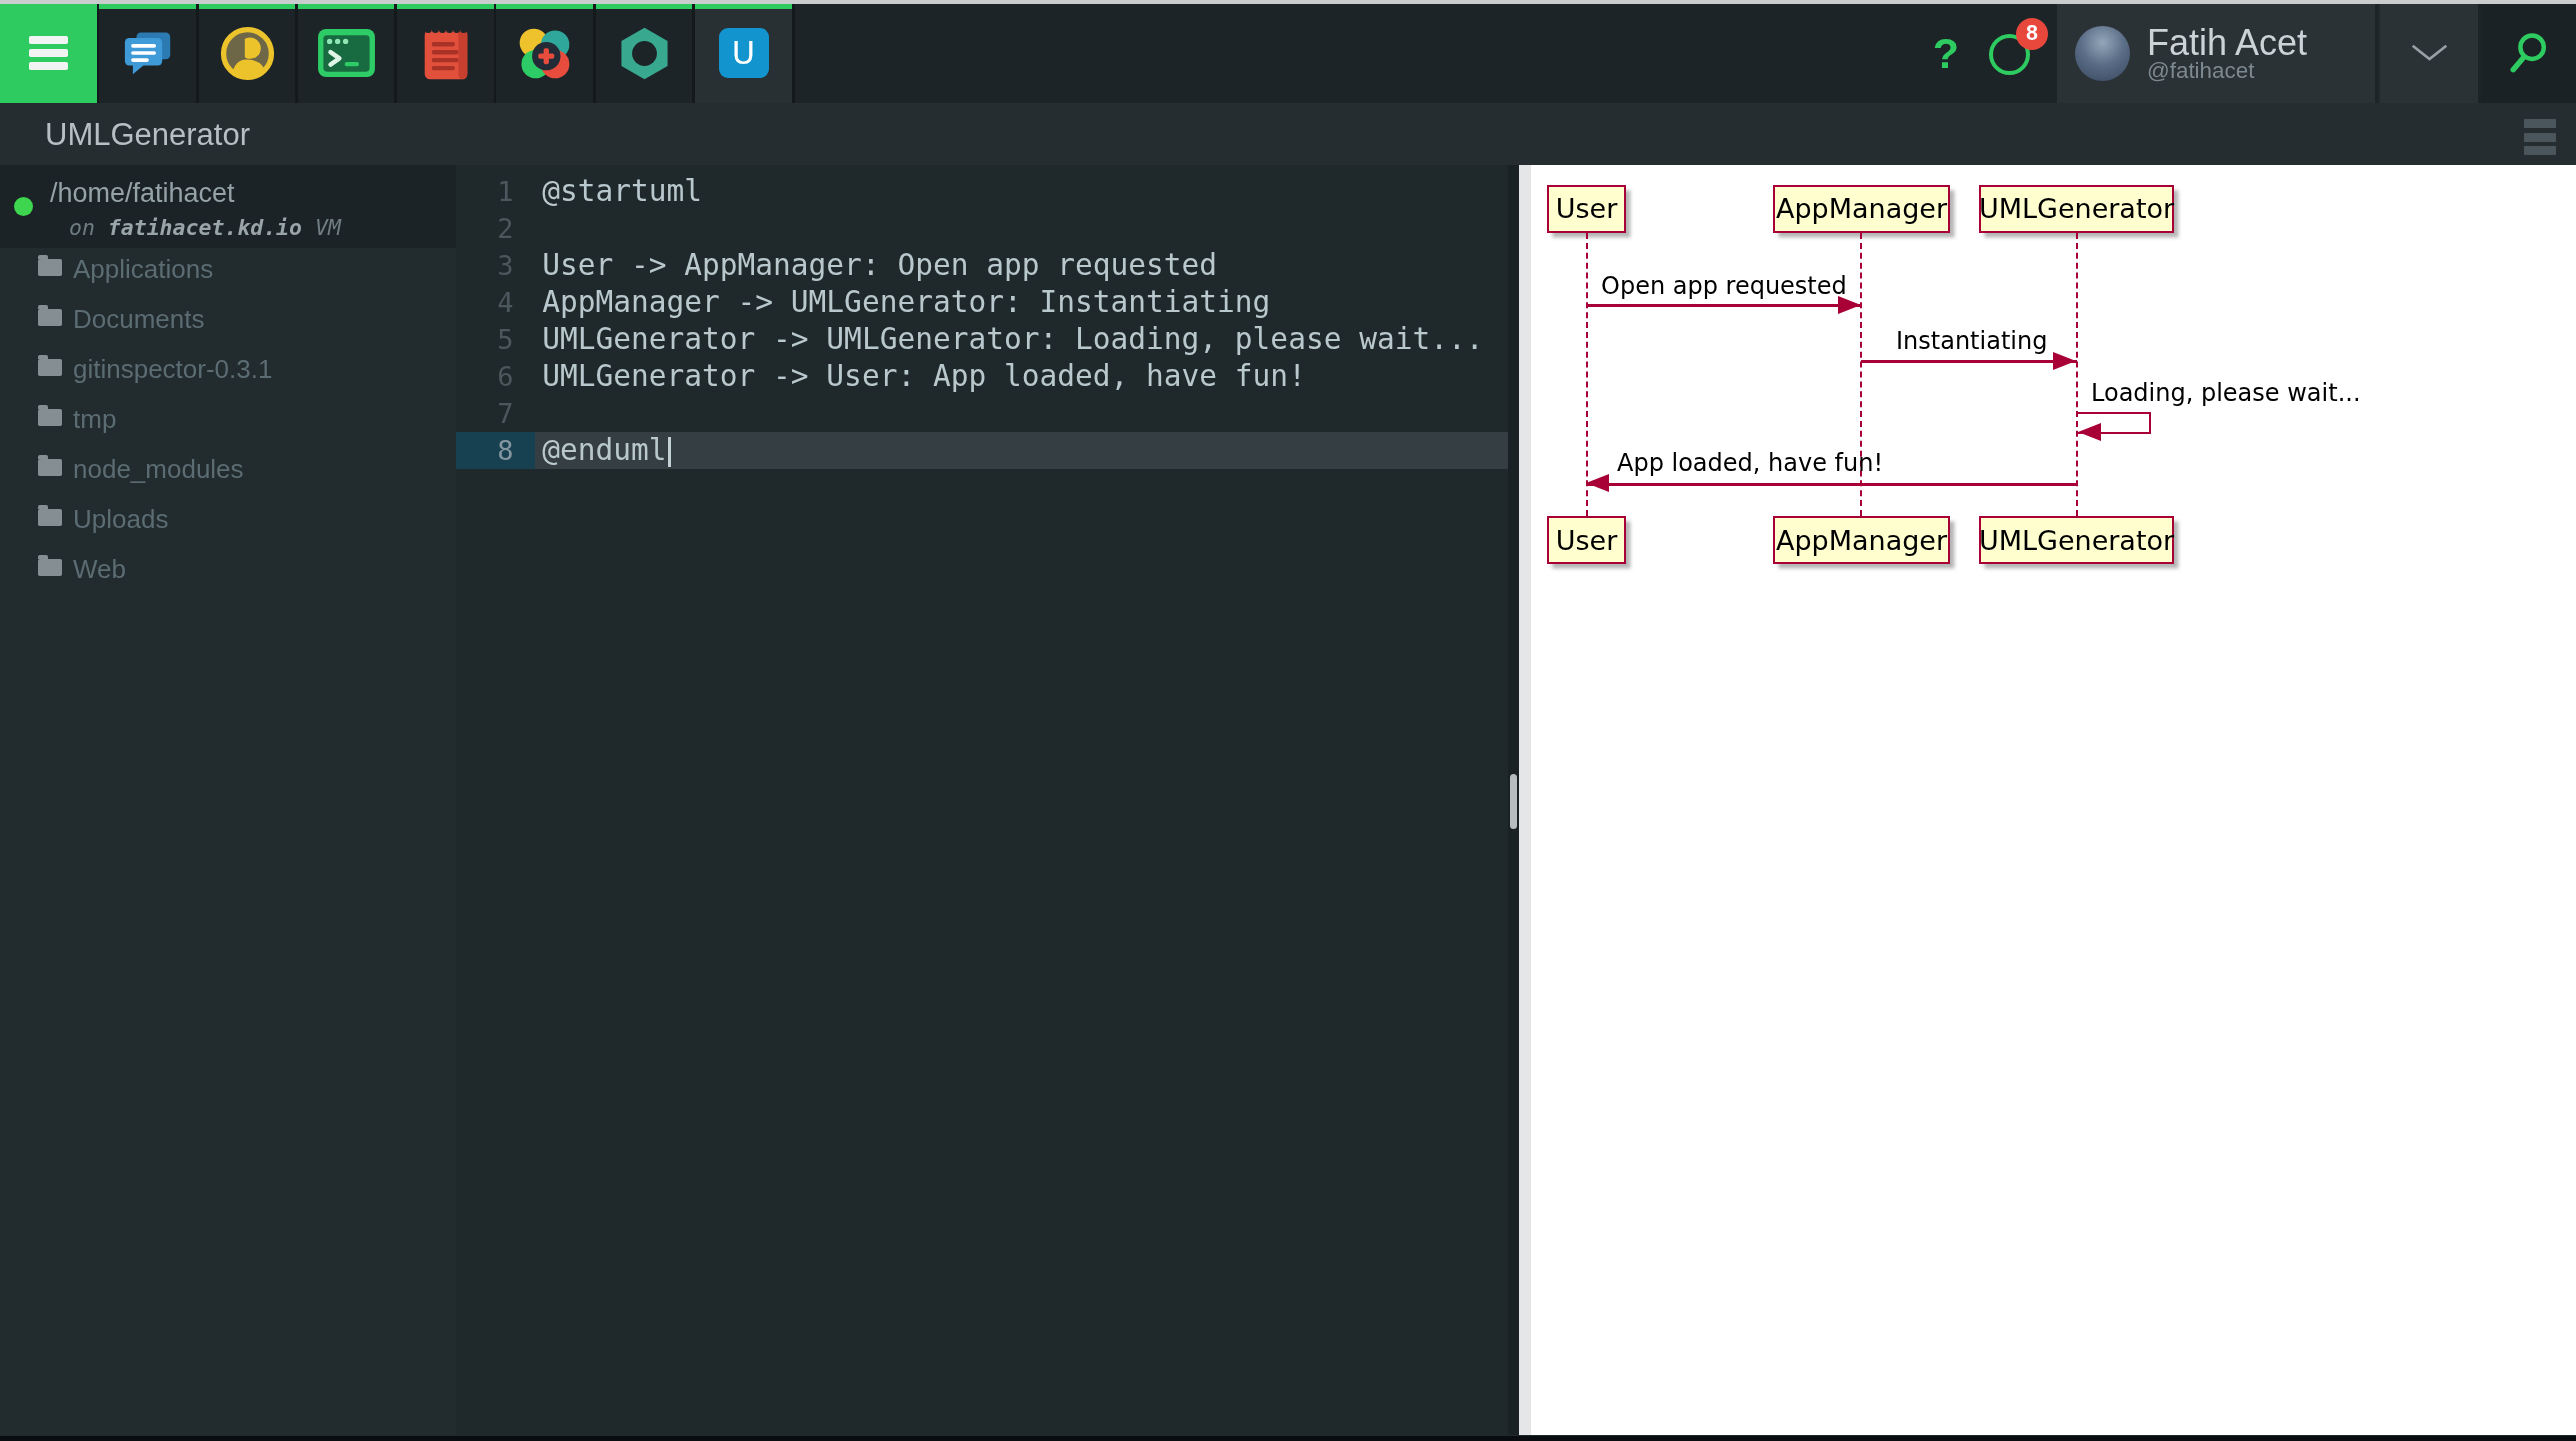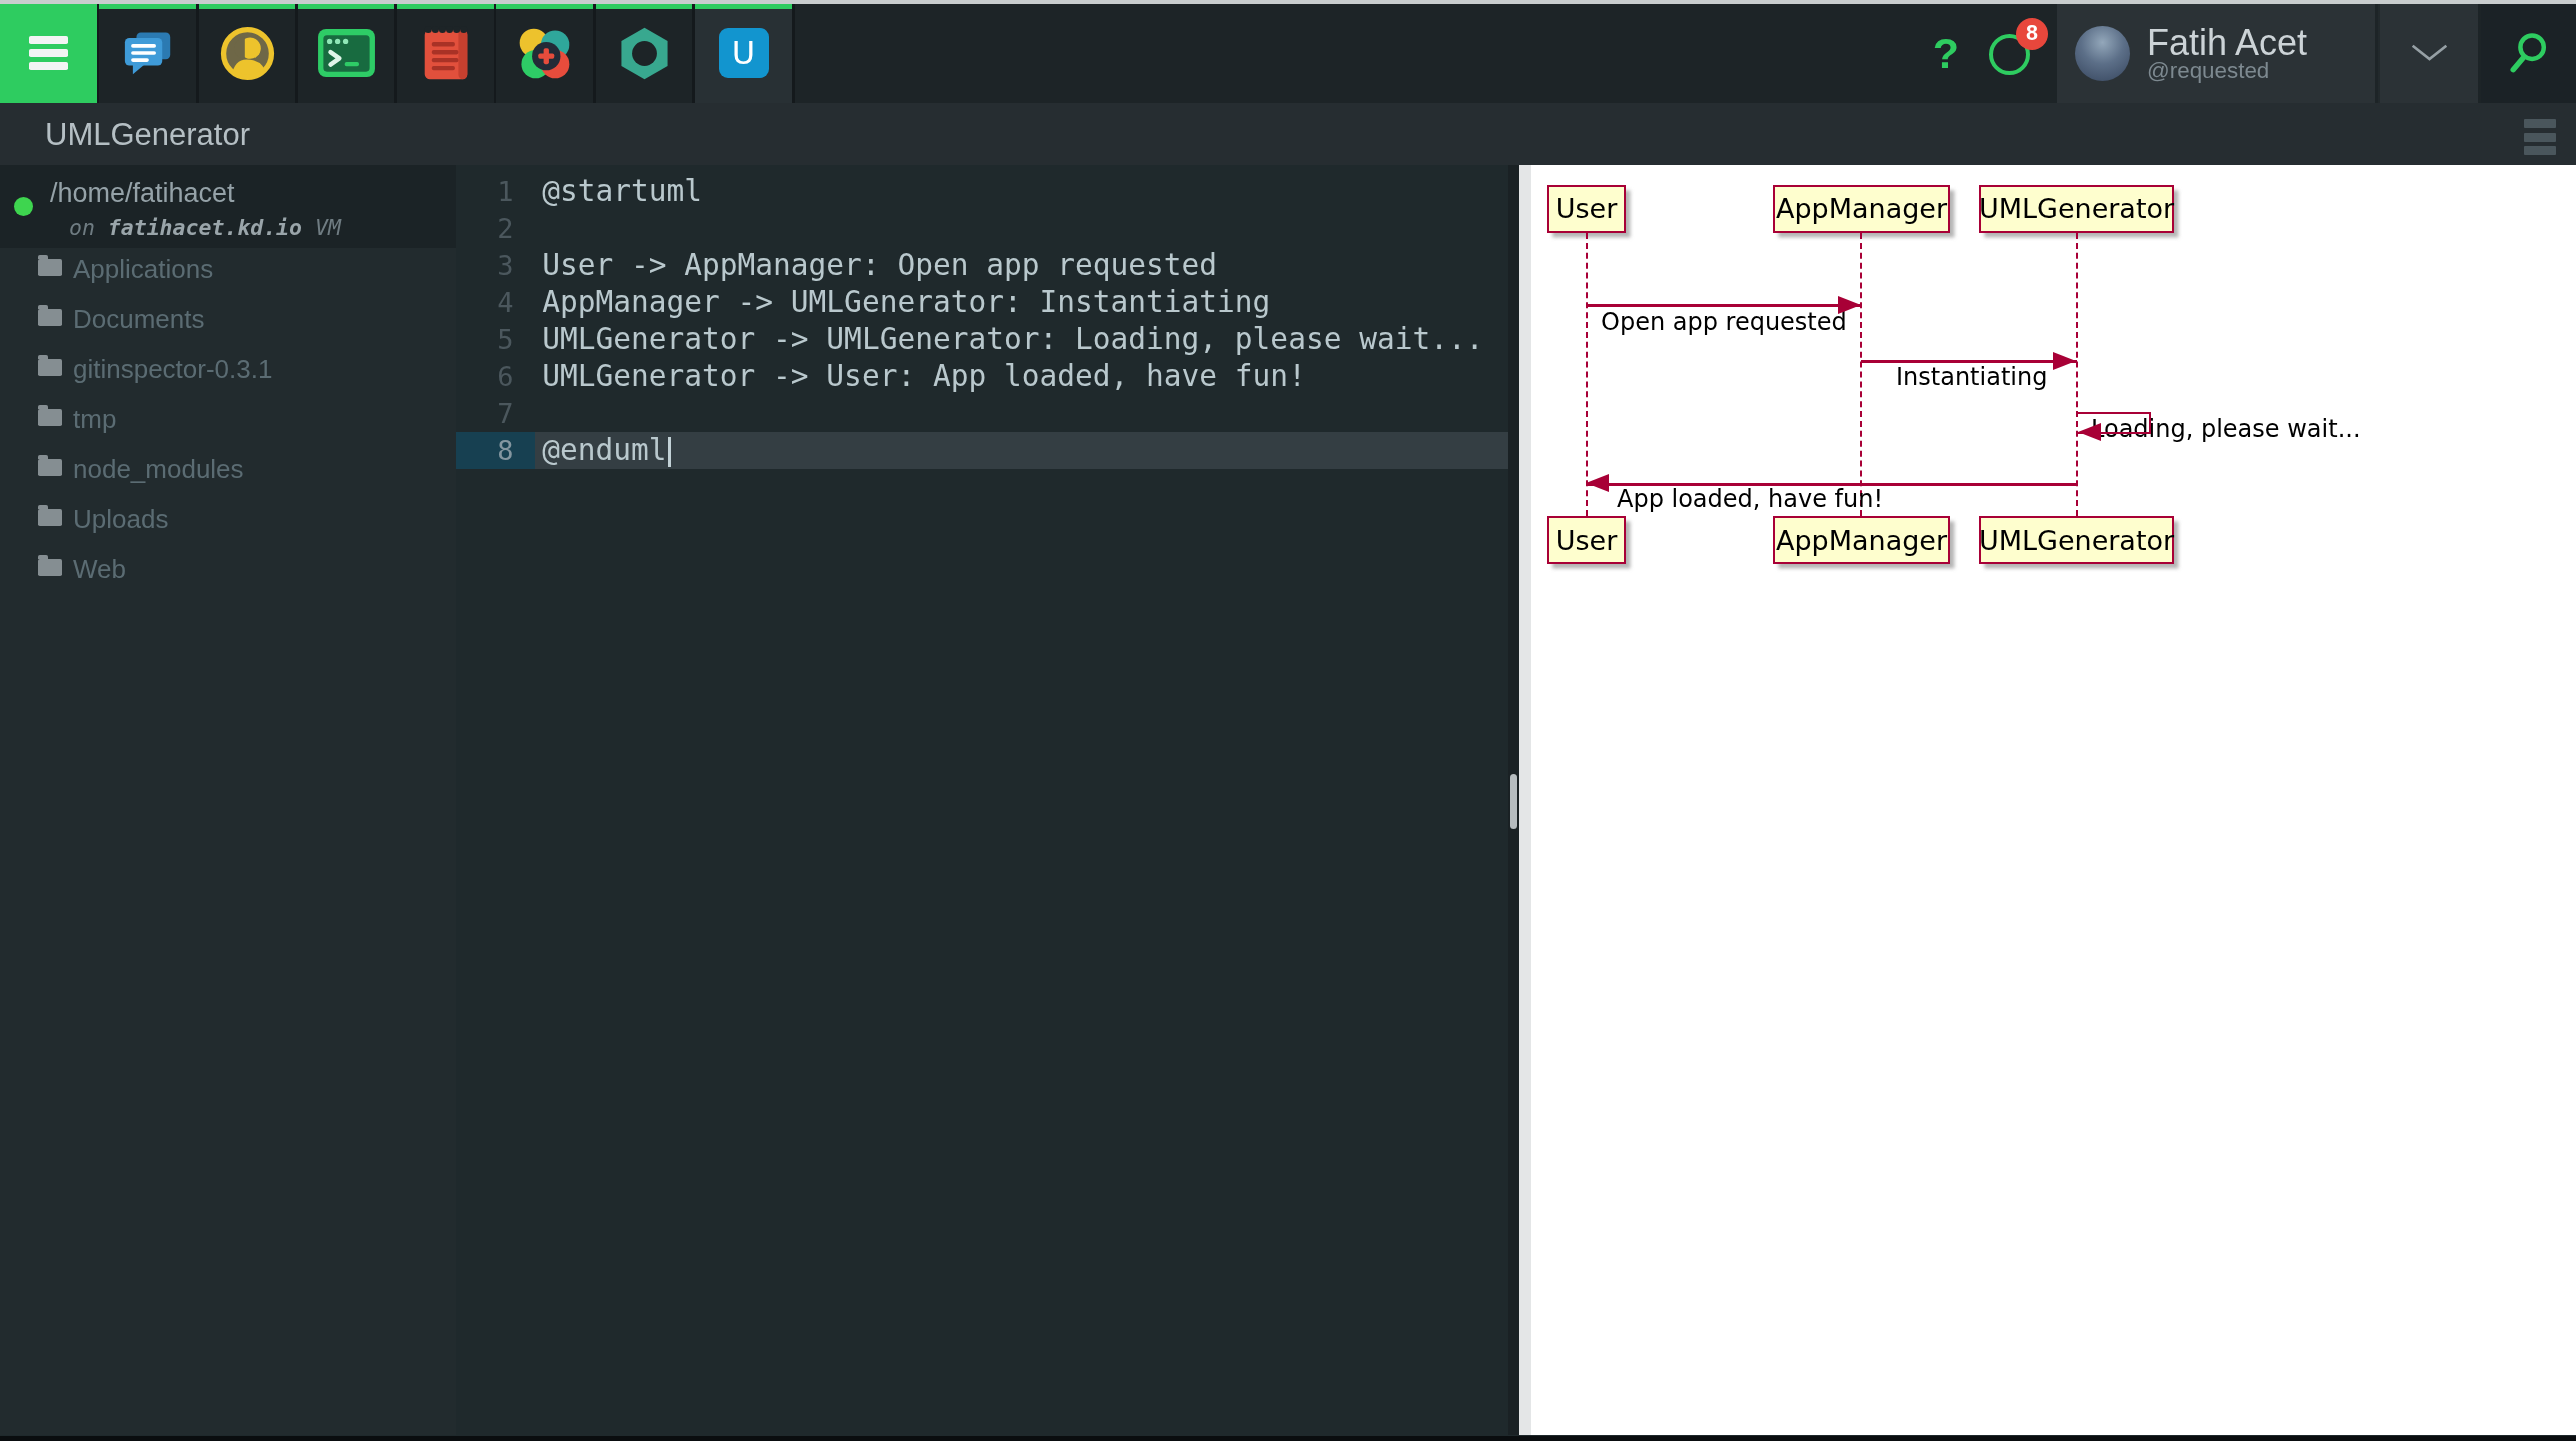--- a/index.html
+++ b/index.html
@@ -75,21 +75,21 @@
   
   .divider { position:absolute; left:1519px; top:165px; width:12.5px; height:1270px; background:#e4e6e7; cursor:col-resize; }
   .preview { position:absolute; left:1531px; top:165px; width:1045px; height:1270px; background:#ffffff; }
   .diagram { position:relative; width:100%; height:100%; font-family:"DejaVu Sans", sans-serif; }
 
   .p-box { position:absolute; height:48px; background:#fefece; border:2.7px solid #a80036;
            box-shadow:5.4px 5.4px 3.6px rgba(140,140,140,.65); display:flex; align-items:center; justify-content:center;
            font-size:27px; color:#000; }
   .lifeline { position:absolute; width:0; border-left:2.7px dashed #a80036; }
   .msg-line { position:absolute; height:2.7px; background:#a80036; }
-  .msg-label { position:absolute; font-size:24px; color:#000; white-space:nowrap;margin-top:36px; }
+  .msg-label { position:absolute; font-size:24px; color:#000; white-space:nowrap; }
   .ah-right { position:absolute; width:0; height:0; border-top:9px solid transparent; border-bottom:9px solid transparent; border-left:23px solid #a80036; }
   .ah-left  { position:absolute; width:0; height:0; border-top:9px solid transparent; border-bottom:9px solid transparent; border-right:23px solid #a80036; }
   .self-loop { position:absolute; border:2.7px solid #a80036; border-left:none; }
 
   .bottom-bar { position:absolute; left:0; top:1436px; width:2576px; height:6.3px; background:#0a0d0f; }
 </style>
 </head>
 <body>
 
 <div class="page">
@@ -196,21 +196,21 @@
     </div>
     <div class="tb-sep" style="left:792px"></div>
 
     <div class="help-q">?</div>
     <div class="activity"></div>
     <div class="notif-badge">8</div>
 
     <div class="account"></div>
     <div class="avatar"></div>
     <div class="acc-name">Fatih Acet</div>
-    <div class="acc-handle">@requested</div>
+    <div class="acc-handle">@fatihacet</div>
 
     <div class="chevron-box">
       <svg width="39" height="19.7" viewBox="0 0 44 22">
         <polyline points="3,3 22,18 41,3" fill="none" stroke="#96a0a5" stroke-width="3"></polyline>
       </svg>
     </div>
     <div class="search-box">
       <svg width="45" height="45" viewBox="0 0 50 50">
         <circle cx="29" cy="18" r="13" fill="none" stroke="#2ecc60" stroke-width="5"></circle>
         <line x1="19" y1="30" x2="8" y2="43" stroke="#2ecc60" stroke-width="6" stroke-linecap="round"></line>

